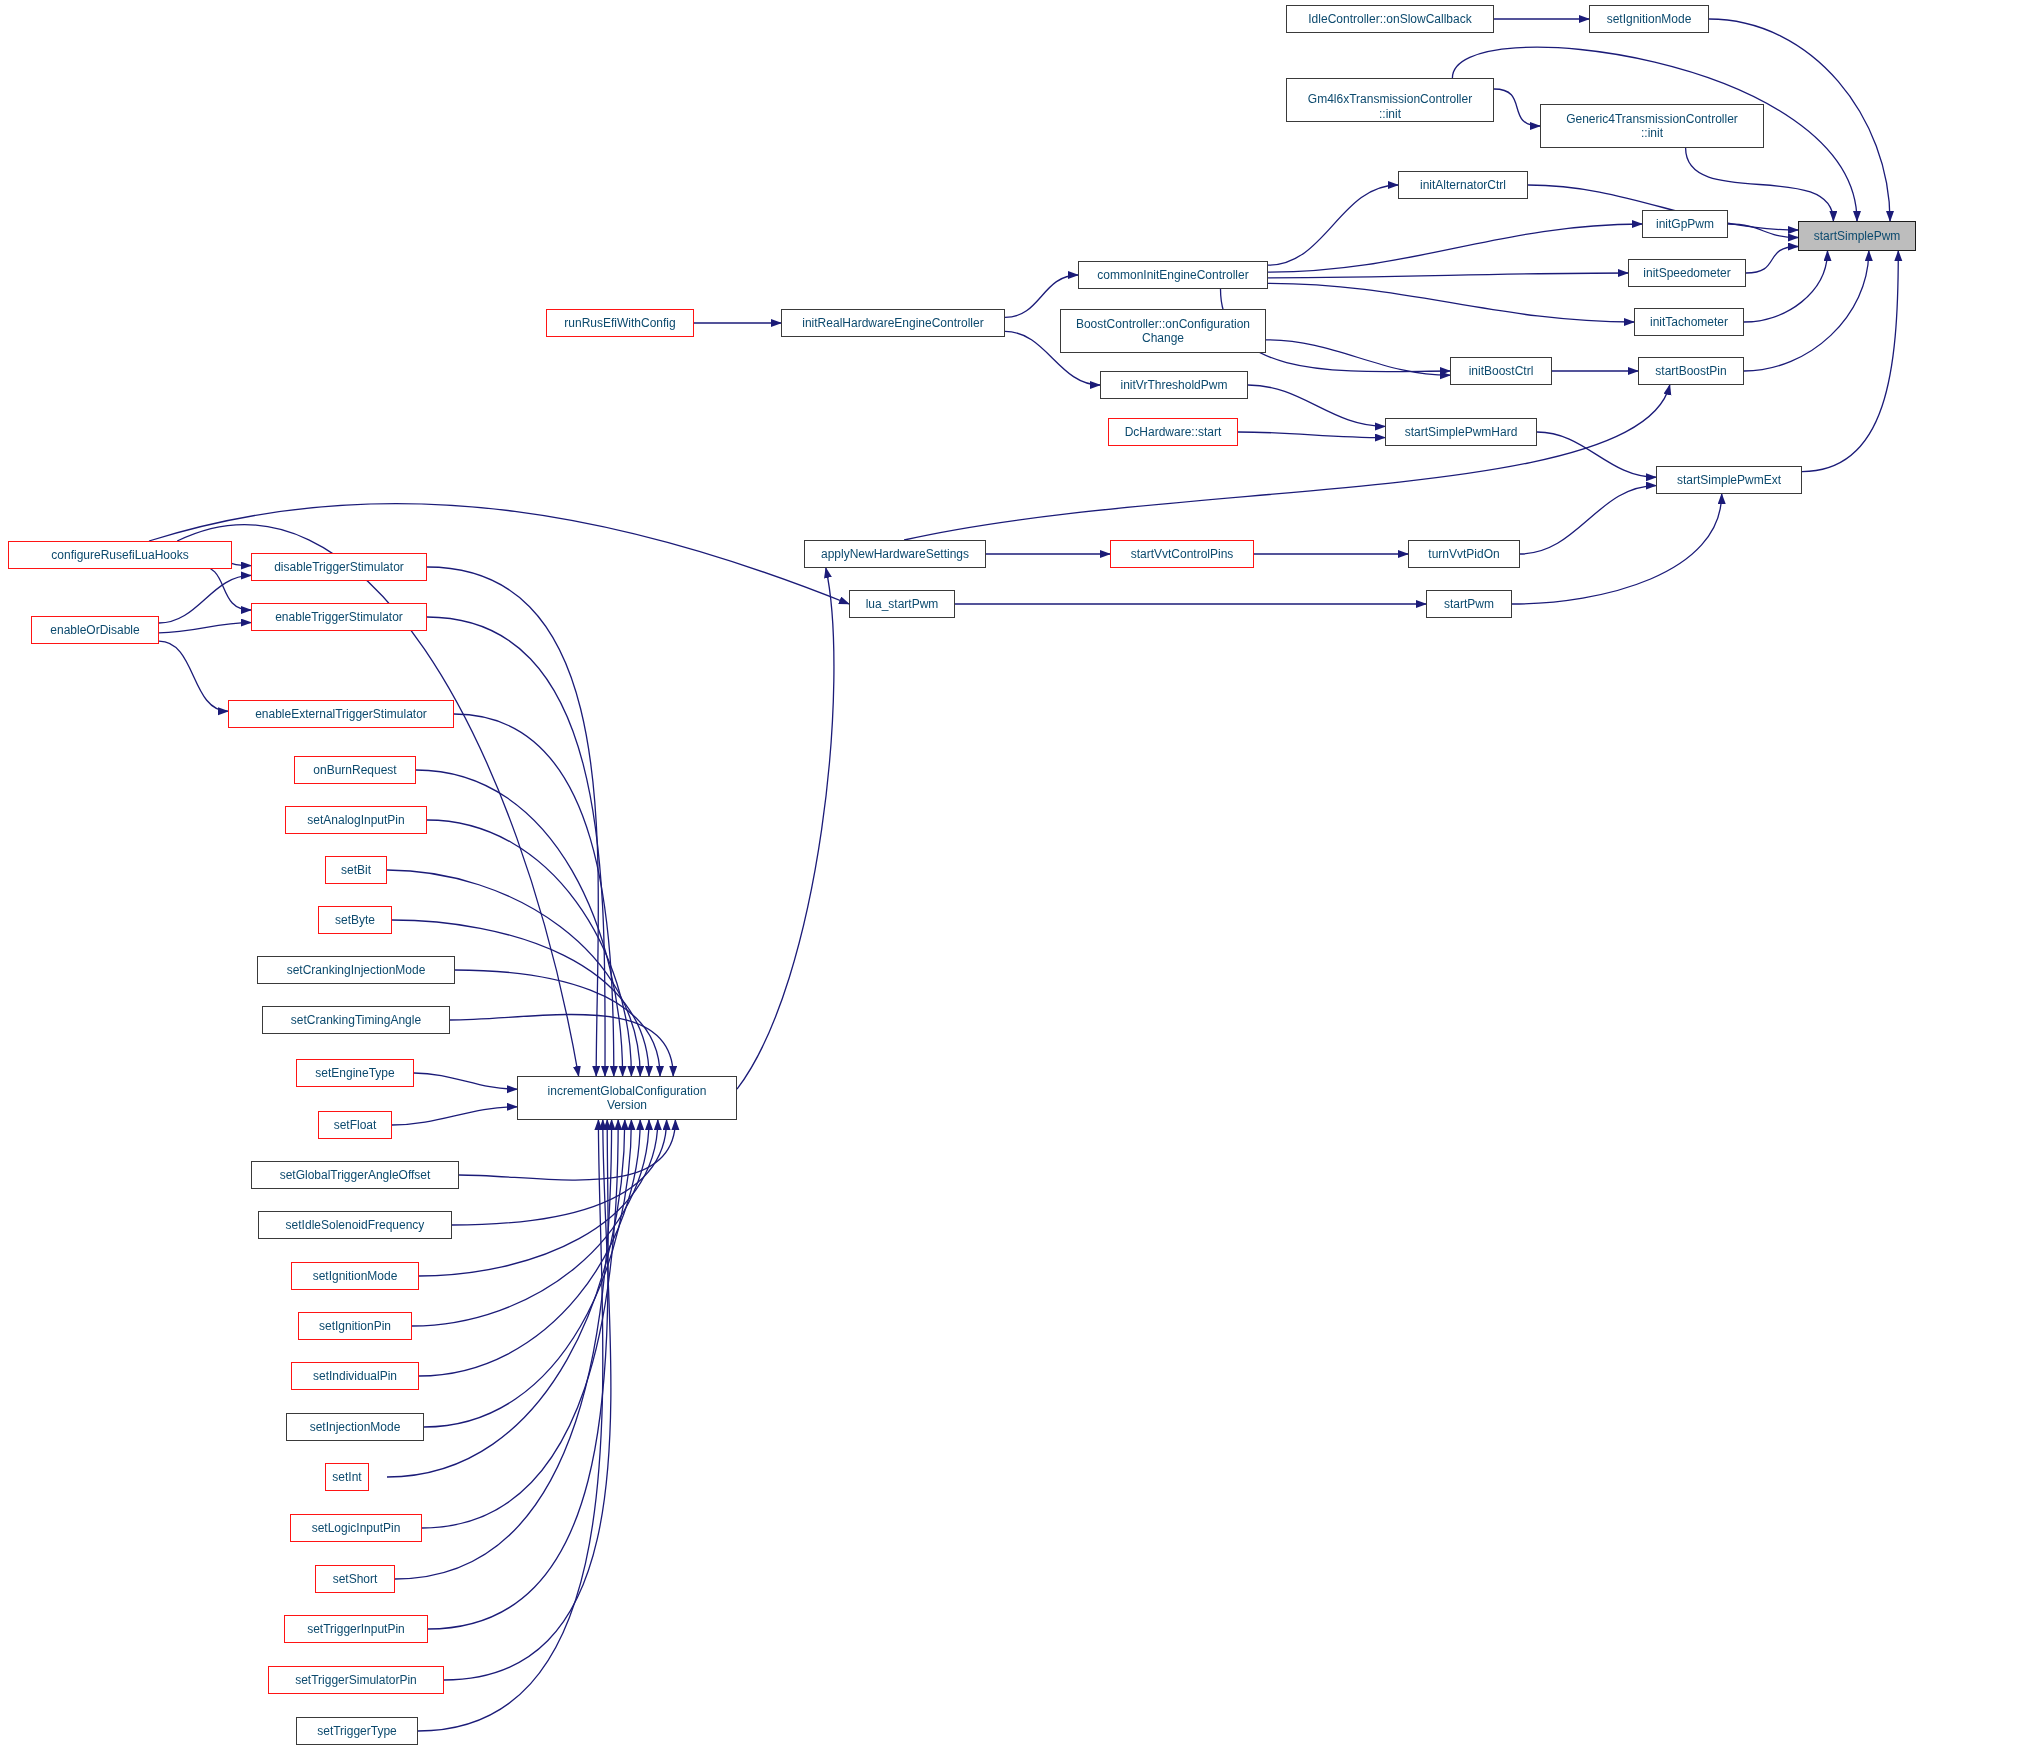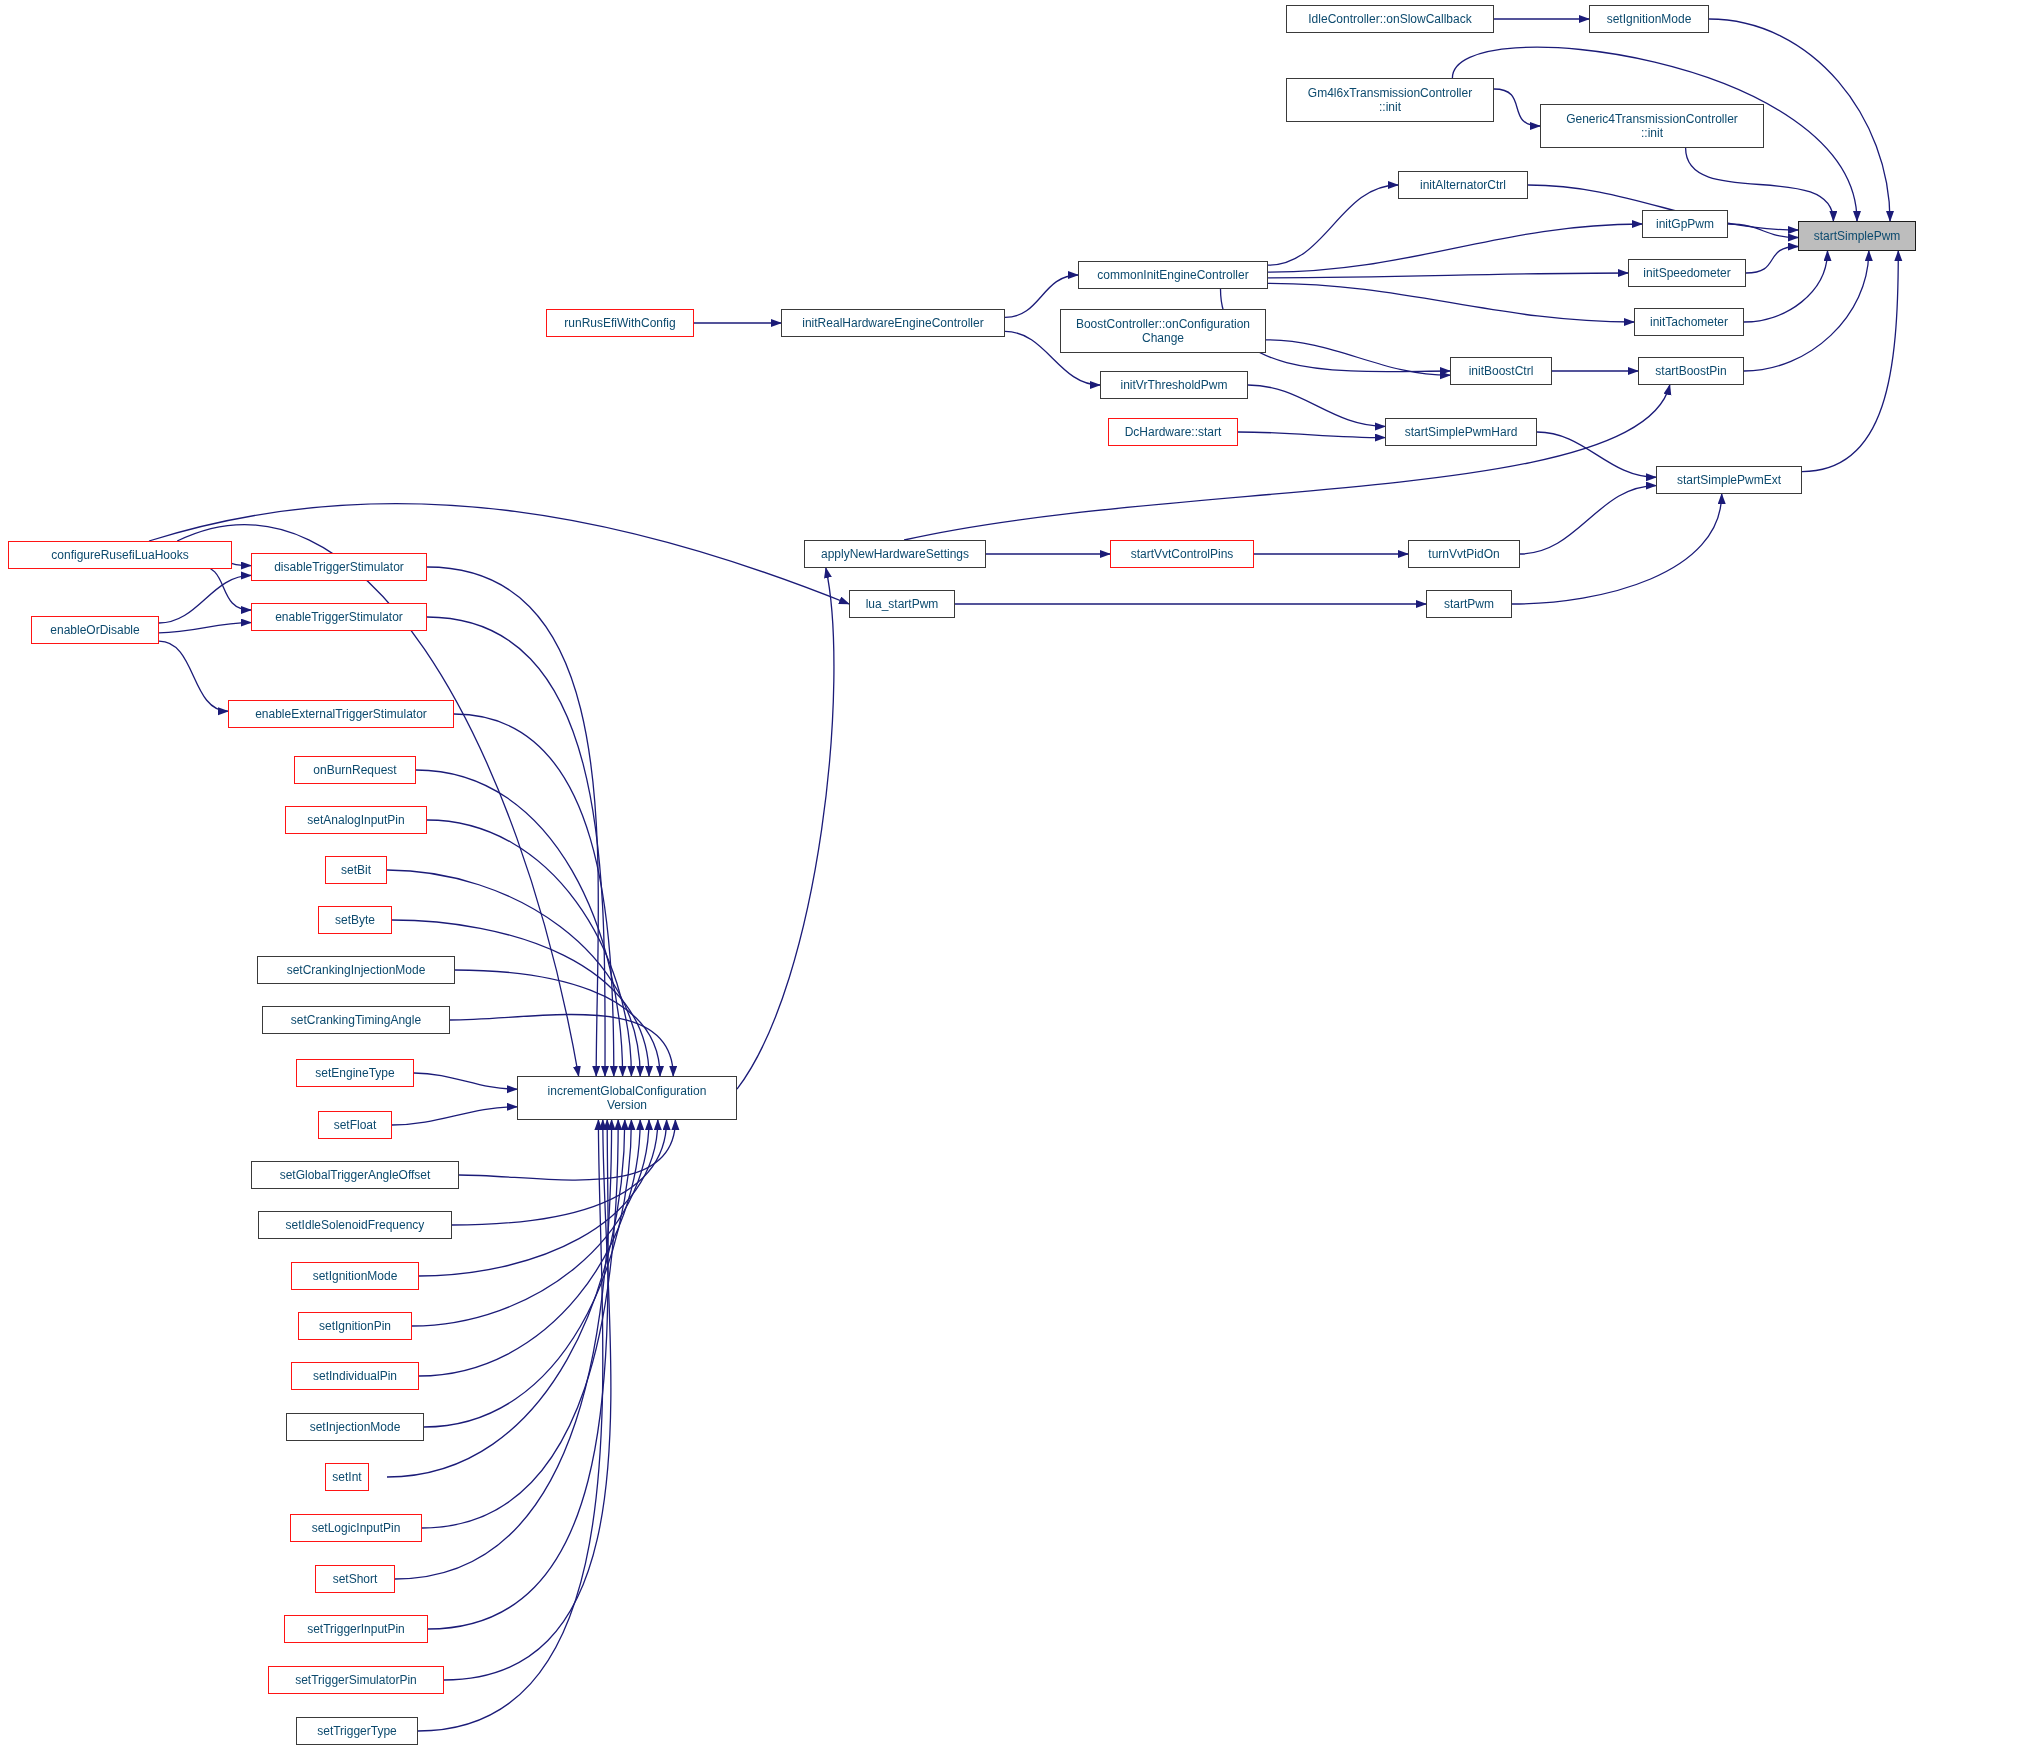--- a/index.html
+++ b/index.html
@@ -87,21 +87,21 @@
       <path d="M418,1731 C648,1731 598.4,1350 598.4,1120" class="edge" marker-end="url(#arrow)"></path>
       <path d="M737,1089.2 C820,980 850,680 825.84,568" class="edge" marker-end="url(#arrow)"></path>
     </svg>
   <div id="nodes">
       <div class="node normal" style="left: 1286px; top: 5px; width: 208px; height: 28px;">
         <span>IdleController::onSlowCallback</span>
       </div>
       <div class="node normal" style="left: 1589px; top: 5px; width: 120px; height: 28px;">
         <span>setIgnitionMode</span>
       </div>
-      <div class="node normal" style="left: 1286px; top: 78px; width: 208px; height: 44px;">
+      <div class="node normal" style="left: 1286px; top: 78px; width: 208px; height: 44px; justify-content: flex-end;">
         <span>Gm4l6xTransmissionController</span>
         <span>::init</span>
       </div>
       <div class="node normal" style="left: 1540px; top: 104px; width: 224px; height: 44px;">
         <span>Generic4TransmissionController</span>
         <span>::init</span>
       </div>
       <div class="node normal" style="left: 1398px; top: 171px; width: 130px; height: 28px;">
         <span>initAlternatorCtrl</span>
       </div>

